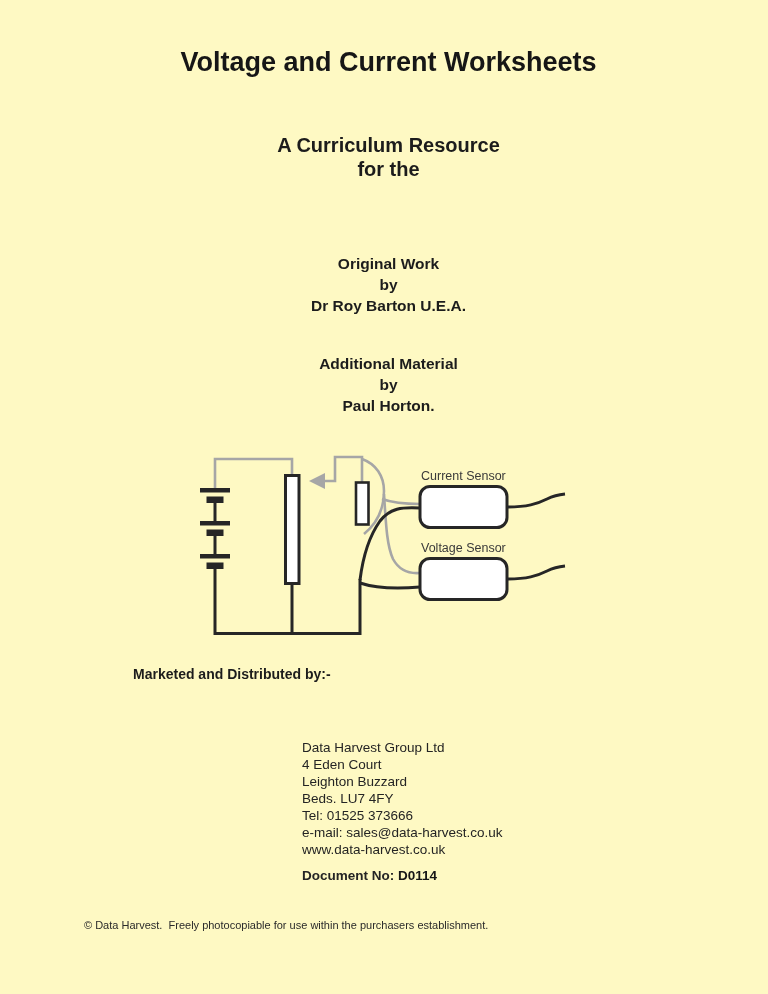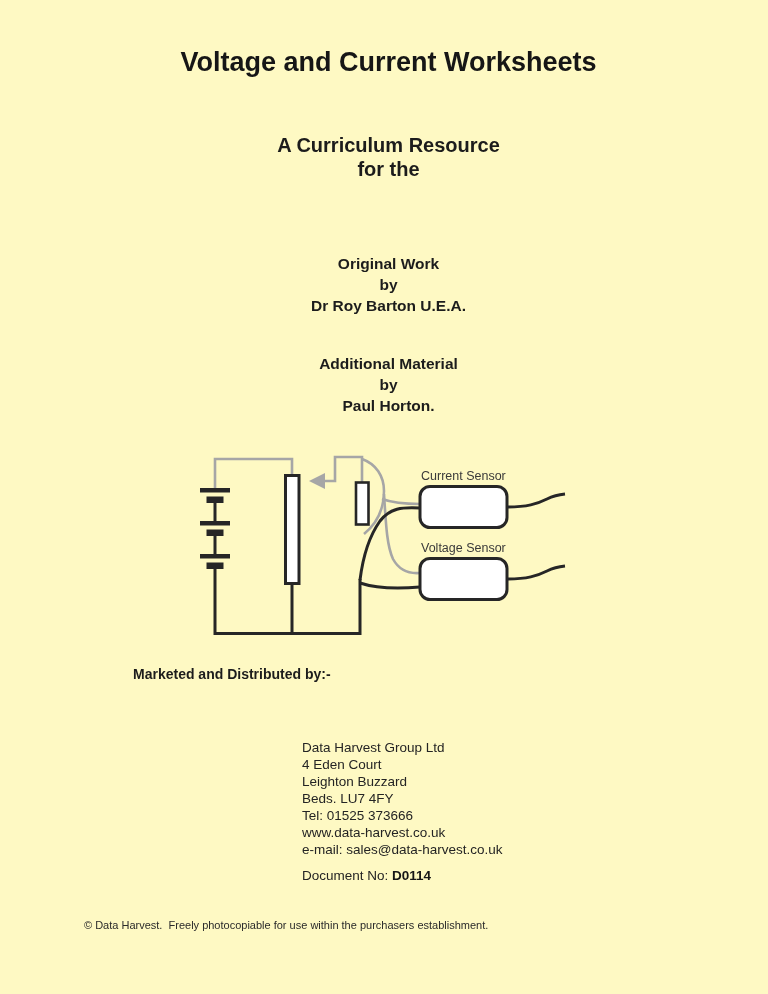--- a/index.html
+++ b/index.html
@@ -73,20 +73,21 @@
     line-height: 17px;
     color: #242424;
     margin-top: 35px;
   }
   .docno {
     position: absolute;
     left: 302px;
     top: 868px;
     font-size: 13.5px;
     color: #242424;
+    font-weight: bold;
   }
   .docno b { color: #161616; }
   .footer {
     position: absolute;
     left: 84px;
     top: 919px;
     font-size: 11px;
     color: #2a2a2a;
     white-space: pre-wrap;
   }
@@ -161,21 +162,21 @@
   </div>
 
   <div class="marketed">Marketed and Distributed by:-</div>
 
   <div class="address">
     <div>Data Harvest Group Ltd</div>
     <div>4 Eden Court</div>
     <div>Leighton Buzzard</div>
     <div>Beds. LU7 4FY</div>
     <div>Tel: 01525 373666</div>
+    <div>e-mail: sales@data-harvest.co.uk</div>
     <div>www.data-harvest.co.uk</div>
-    <div>e-mail: sales@data-harvest.co.uk</div>
   </div>
 
   <div class="docno"><span>Document No: </span><b>D0114</b></div>
 
   <div class="footer">© Data Harvest.  Freely photocopiable for use within the purchasers establishment.</div>
 
 </div>
 
 </body></html>

